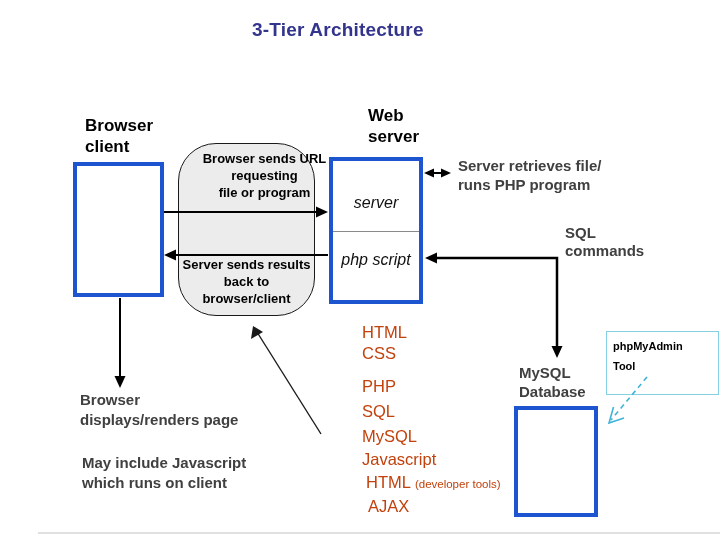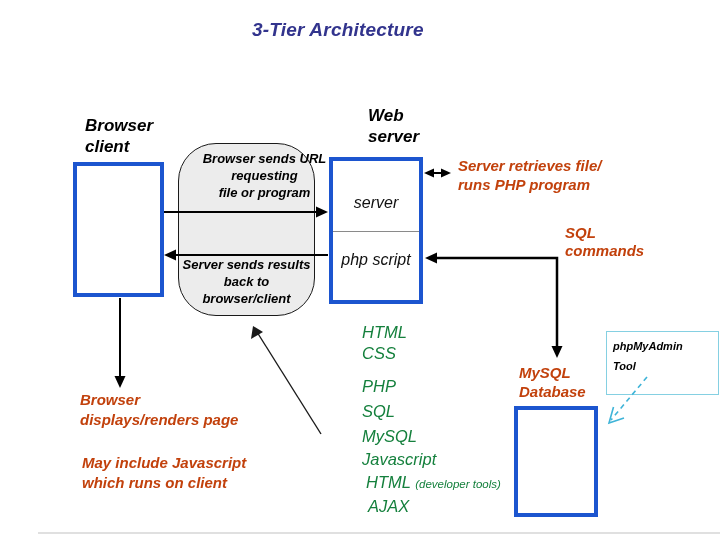--- a/index.html
+++ b/index.html
@@ -1,20 +1,20 @@
 <!DOCTYPE html>
 <html><head>
 <meta charset="utf-8">
 <style>
   html,body { margin:0; padding:0; background:#ffffff; }
   #slide {
     position:relative; width:720px; height:540px; background:#ffffff;
     font-family:"Liberation Sans", sans-serif; overflow:hidden;
   }
-  .abs { position:absolute;font-style:italic; }
+  .abs { position:absolute; }
   .pre { white-space:pre-line; }
 
   .title {
     left:252px; top:19px; font-size:19px; font-weight:bold; color:#32348d;
     letter-spacing:0.2px;
   }
 
   .node-label { font-weight:bold; color:#000; font-size:17px; line-height:21px; }
   .blue-box { border:4px solid #1c55cf; background:#ffffff; box-sizing:border-box; }
 
@@ -31,36 +31,36 @@
   .process-box {
     left:178px; top:143px; width:137px; height:173px;
     background:#ececec; border:1.6px solid #1a1a1a; border-radius:38px; box-sizing:border-box;
   }
   .process-text {
     font-size:13px; font-weight:bold; color:#000; text-align:center; line-height:17px; width:137px;
   }
   .proc-req { left:178px; top:150px;margin-left:18px; }
   .proc-res { left:178px; top:256px; }
 
-  .note { font-weight:bold; color:#c2410c; font-size:15px; line-height:19px; }
+  .note { font-weight:bold; color:#404040; font-size:15px; line-height:19px; }
   .note-retrieves { left:458px; top:156px; }
   .note-sql { left:565px; top:224px; line-height:18px; }
   .note-mysql { left:519px; top:363px; }
   .note-displays { left:80px; top:390px; line-height:20px; }
   .note-js { left:82px; top:453px; line-height:20px; }
 
   .mysql-box { left:514px; top:406px; width:84px; height:111px; }
 
   .phpadmin-box {
     left:606px; top:331px; width:113px; height:64px;
     border:1.6px solid #85d0e2; background:#ffffff; box-sizing:border-box;
   }
   .phpadmin-label { left:613px; top:336px; font-size:11px; font-weight:bold; line-height:20px; color:#000; }
 
-  .tech-item { color:#15803d; font-size:16.5px; }
+  .tech-item { color:#c2410c; font-size:16.5px; }
   .tech-0 { left:362px; top:323px; }
   .tech-1 { left:362px; top:344px; }
   .tech-2 { left:362px; top:377px; }
   .tech-3 { left:362px; top:402px; }
   .tech-4 { left:362px; top:427px; }
   .tech-5 { left:362px; top:450px; }
   .tech-6 { left:366px; top:473px; }
   .tech-7 { left:368px; top:497px; }
   .tech-small { font-size:11.5px; }
 

